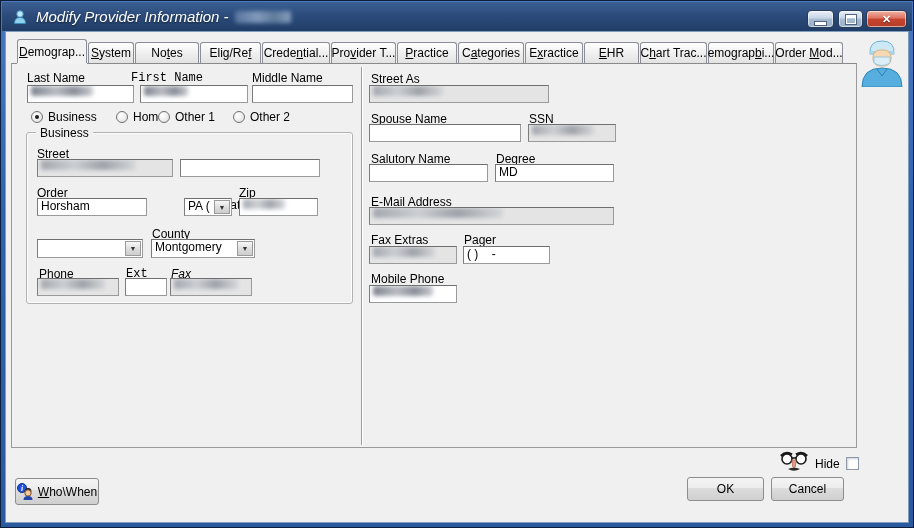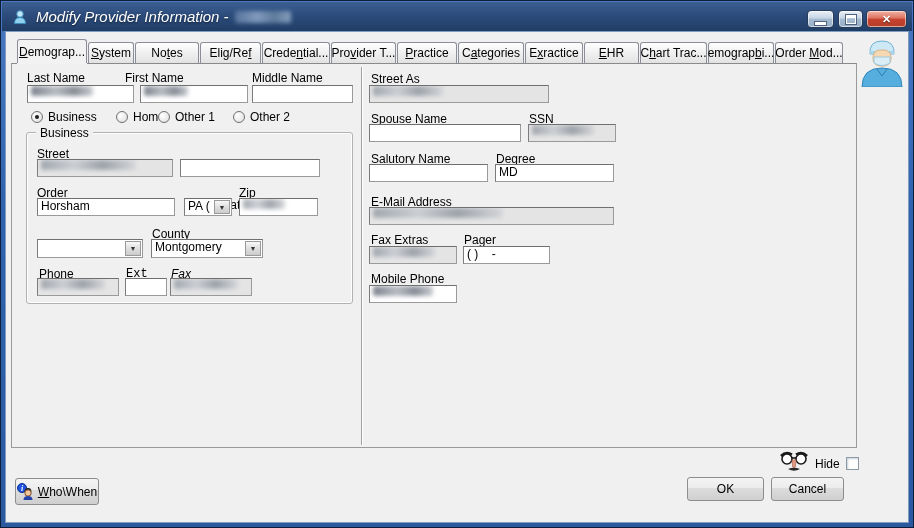--- a/index.html
+++ b/index.html
@@ -86,21 +86,21 @@
     <path d="M17,32 L22,39 L27,32" stroke="#2f7eb0" fill="none"></path>
   </svg>
 
   <div class="panel"></div>
   <div class="divider"></div>
 
   <div class="lbl" style="left:26px;top:70px;">Last Name</div>
   <div class="field" style="left:26px;top:84px;width:107px;">
       <span class="blur dark" style="width:62px;"></span>
     </div>
-  <div class="lbl" style="left:124px;top:70px;">First Name</div>
+  <div class="lbl" style="left:130px;top:70px;font-family:Liberation Mono, monospace;">First Name</div>
   <div class="field" style="left:139px;top:84px;width:108px;">
       <span class="blur dark" style="width:44px;"></span>
     </div>
   <div class="lbl" style="left:251px;top:70px;">Middle Name</div>
   <div class="field" style="left:251px;top:84px;width:101px;">
       <span></span>
     </div>
 
   <div class="radio-item" style="left:30px;">
       <span class="radio checked"></span>
@@ -124,21 +124,21 @@
 
   <div class="lbl" style="left:36px;top:146px;">Street</div>
   <div class="field gray" style="left:36px;top:158px;width:136px;">
       <span class="blur" style="width:95px;"></span>
     </div>
   <div class="field" style="left:179px;top:158px;width:140px;">
       <span></span>
     </div>
 
   <div class="lbl" style="left:36px;top:185px;">Order</div>
-  <div class="field" style="left:36px;top:197px;width:138px;">
+  <div class="field" style="left:36px;top:197px;width:110px;">
       <span>Horsham</span>
     </div>
 
   <div class="lbl" style="left:183px;top:197px;margin-left:35px;">State</div>
   <div class="field combo" style="left:183px;top:197px;width:48px;">
       <span>PA (</span>
       <span class="arrow-btn">▼</span>
     </div>
 
   <div class="lbl" style="left:238px;top:185px;">Zip</div>
@@ -146,21 +146,21 @@
       <span class="blur" style="width:42px;"></span>
     </div>
 
   <div class="lbl" style="left:38px;top:238px;">Country</div>
   <div class="field combo" style="left:36px;top:238px;width:106px;height:19px;">
       <span></span>
       <span class="arrow-btn">▼</span>
     </div>
 
   <div class="lbl" style="left:151px;top:226px;">County</div>
-  <div class="field combo" style="left:150px;top:238px;width:112px;height:19px;">
+  <div class="field combo" style="left:150px;top:238px;width:104px;height:19px;">
       <span>Montgomery</span>
       <span class="arrow-btn">▼</span>
     </div>
 
   <div class="lbl" style="left:38px;top:266px;text-align:center;">Phone</div>
   <div class="field gray" style="left:36px;top:277px;width:82px;">
       <span class="blur" style="width:64px;"></span>
     </div>
 
   <div class="lbl" style="left:125px;top:266px;font-family:Liberation Mono, monospace;">Ext</div>

